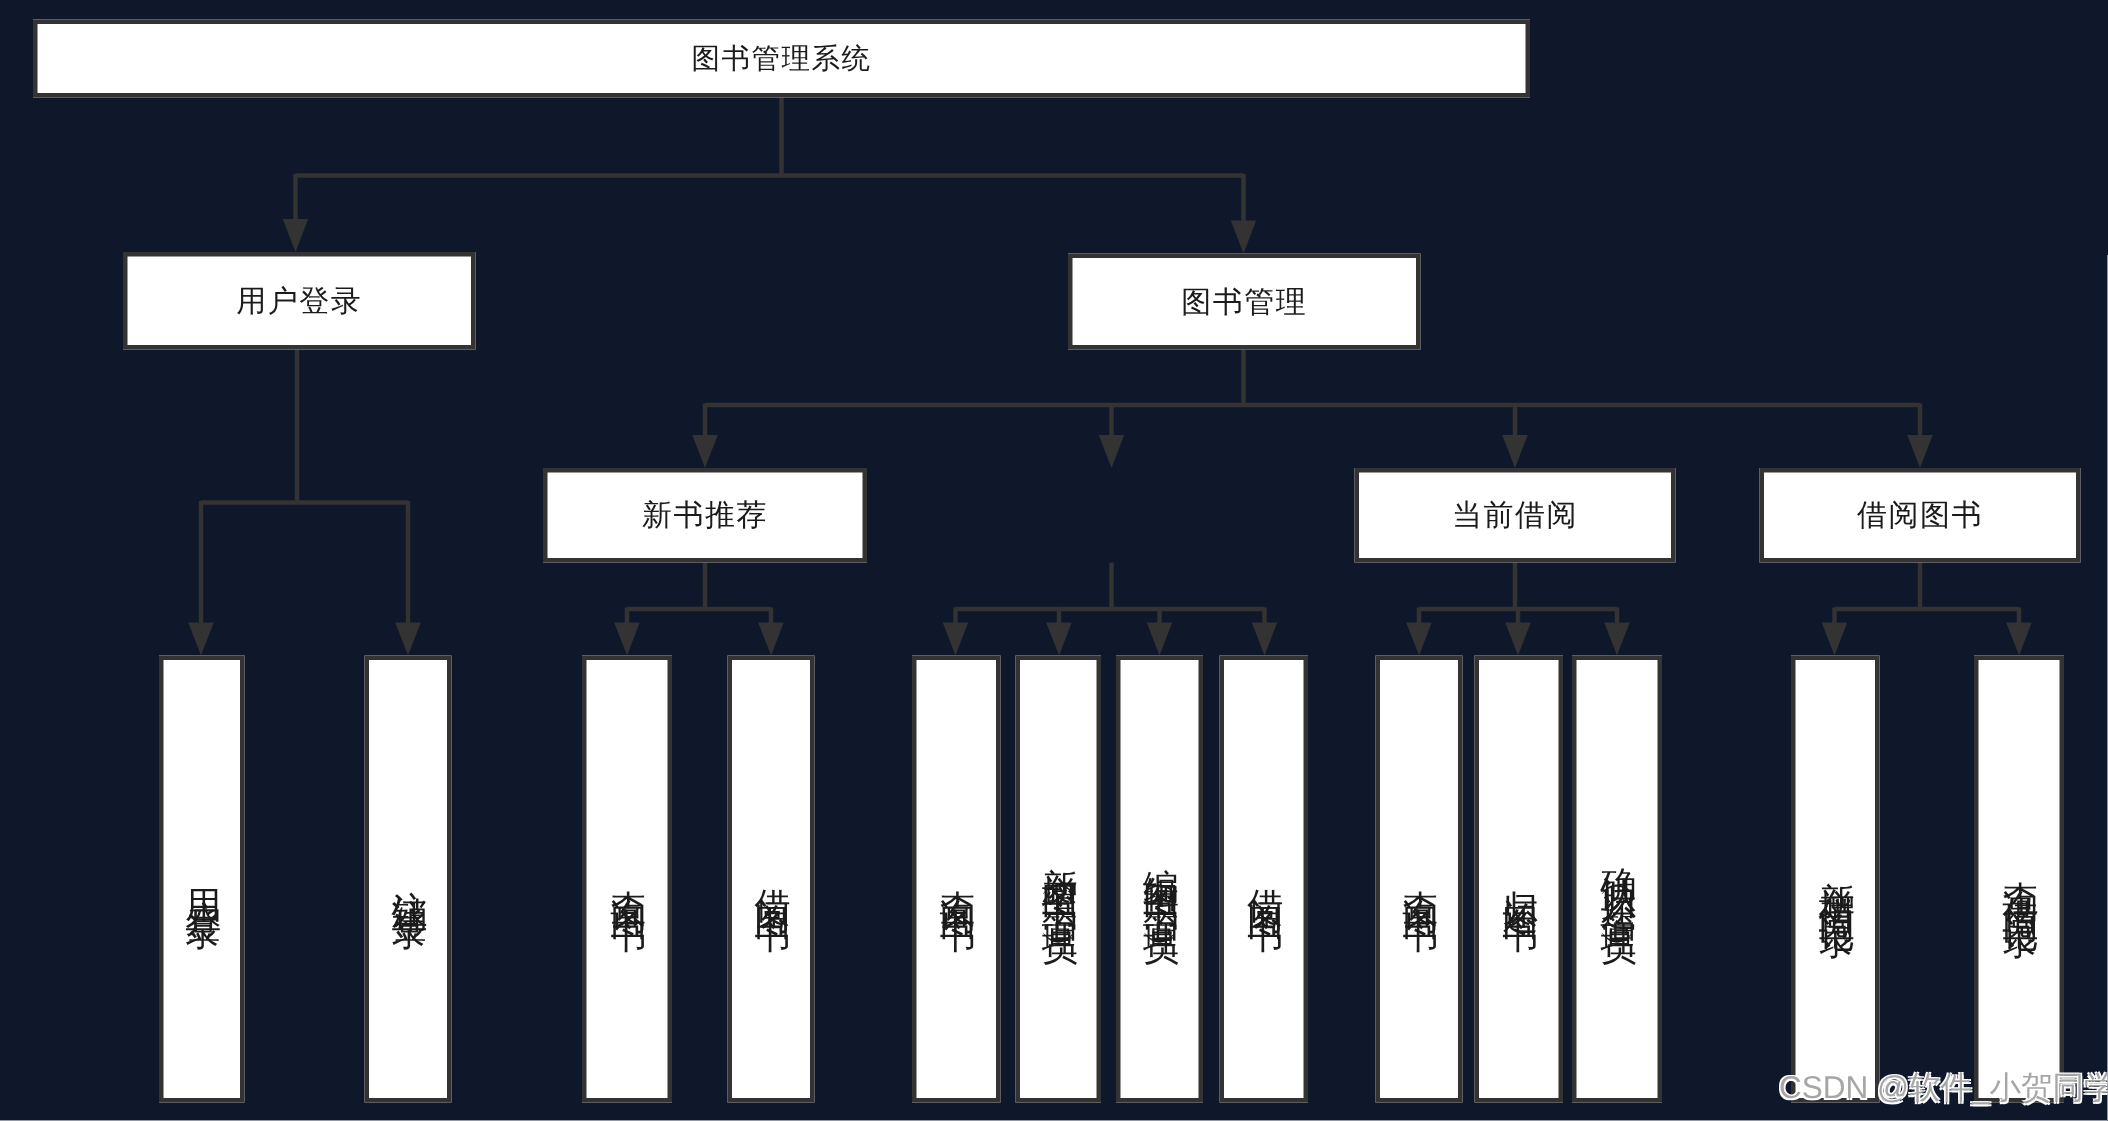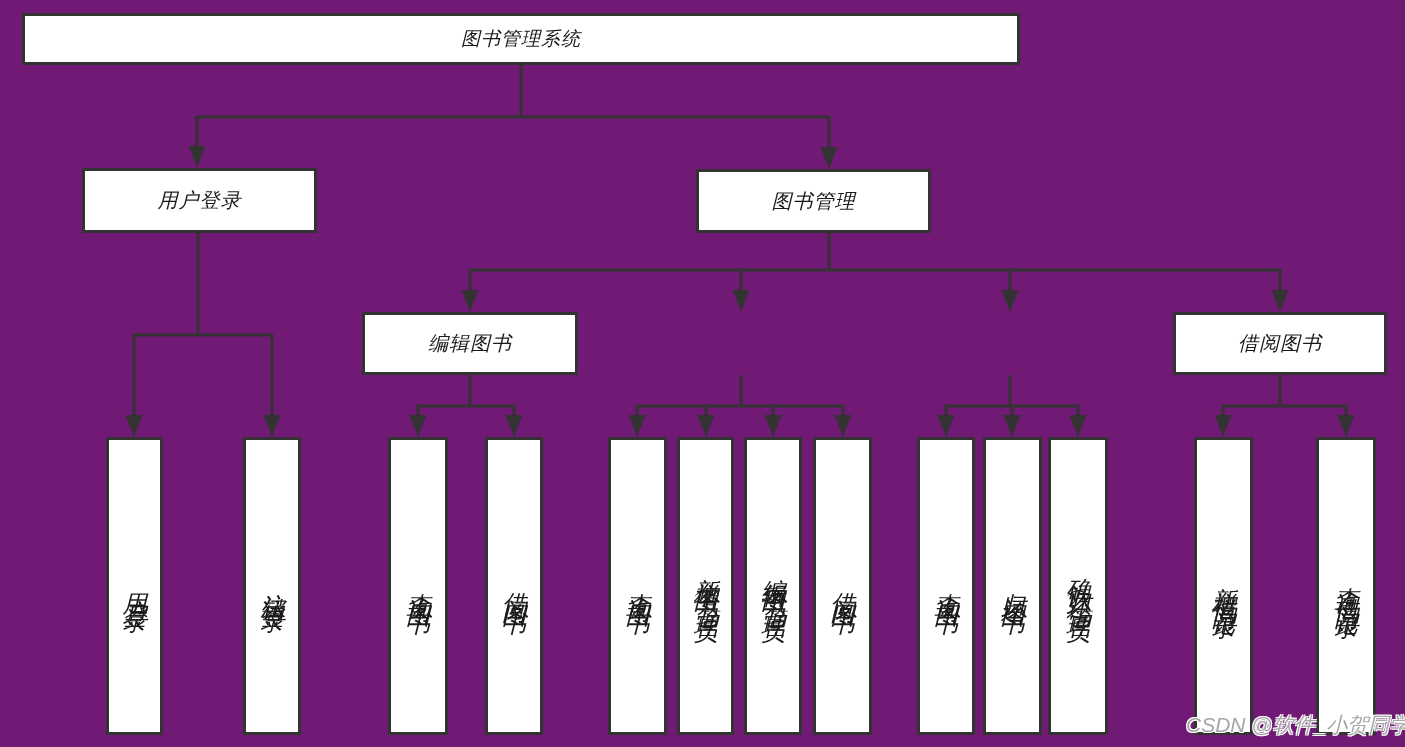--- a/index.html
+++ b/index.html
@@ -1,23 +1,22 @@
 <!DOCTYPE html>
 <html><head>
 <meta charset="utf-8">
 <style>
   html, body { margin: 0; padding: 0; background: #ffffff; }
   .canvas {
     position: relative;
     width: 1405px;
     height: 747px;
-    background: #701a75;
+    background: #0f172a;
     overflow: hidden;
     font-family: "Liberation Sans", sans-serif;
-    font-style: italic;
   }
   .connectors { position: absolute; left: 0; top: 0; }
   .node {
     position: absolute;
     box-sizing: border-box;
     border: 3px solid #333333;
     background: #ffffff;
     display: flex;
     align-items: center;
     justify-content: center;
@@ -120,26 +119,29 @@
     </g>
   </svg>
 
   <div class="node root-box" style="left:22px; top:13px; width:998px; height:52px">
     <span class="hlabel">图书管理系统</span>
   </div>
 
   <div class="node" style="left:82px; top:168px; width:235px; height:65px">
     <span class="hlabel">用户登录</span>
   </div>
-  <div class="node" style="left:696px; top:169px; width:235px; height:64px">
+  <div class="node" style="left:712px; top:169px; width:235px; height:64px">
     <span class="hlabel">图书管理</span>
   </div>
 
   <div class="node" style="left:362px; top:312px; width:216px; height:63px">
-    <span class="hlabel">编辑图书</span>
+    <span class="hlabel">新书推荐</span>
+  </div>
+  <div class="node" style="left:903px; top:312px; width:214px; height:63px">
+    <span class="hlabel">当前借阅</span>
   </div>
   <div class="node" style="left:1173px; top:312px; width:214px; height:63px">
     <span class="hlabel">借阅图书</span>
   </div>
 
   <div class="node" style="left:106px; top:437px; width:57px; height:298px">
     <span class="vlabel">用户登录</span>
   </div>
   <div class="node" style="left:243px; top:437px; width:58px; height:298px">
     <span class="vlabel">注销登录</span>

